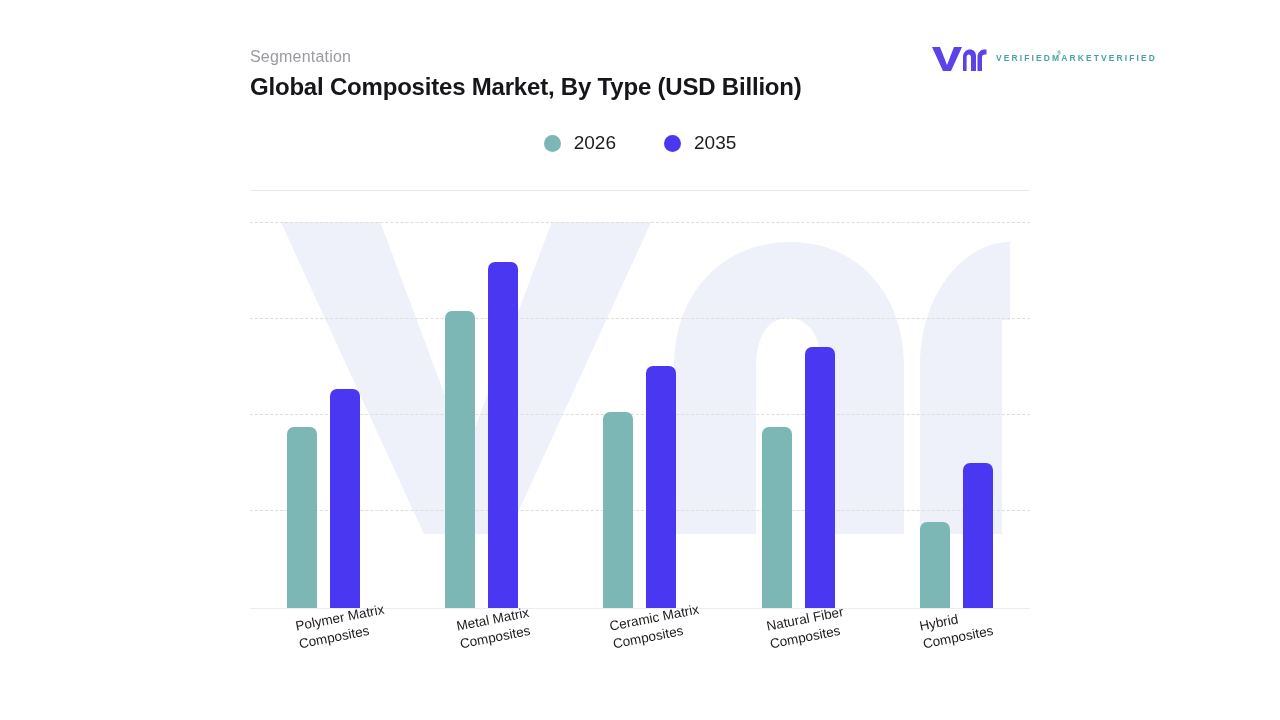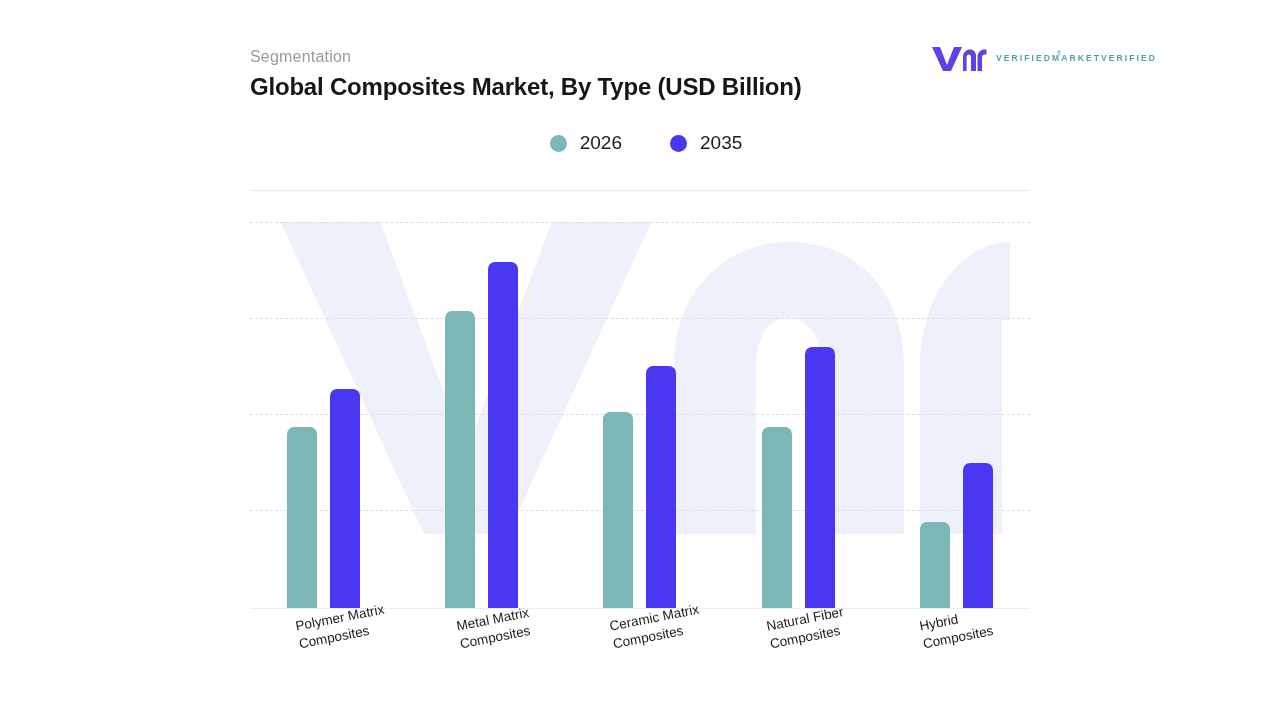--- a/index.html
+++ b/index.html
@@ -28,21 +28,21 @@
     font-size:8.5px;font-weight:700;letter-spacing:2.1px;color:#4aa3a3;
     font-family:"Liberation Sans", sans-serif;white-space:nowrap;
   }
   .logo-text span.l1{position:relative;}
   .logo-text span.l1::after{
     content:"®";position:absolute;right:-9px;top:-3px;font-size:5px;letter-spacing:0;
   }
 
   
   .legend{
-    position:absolute;left:256px;top:132px;width:780px;
+    position:absolute;left:250px;top:132px;width:780px;
     display:flex;justify-content:center;align-items:flex-start;gap:48px;
   }
   .legend-item{display:flex;align-items:center;gap:13px;}
   .legend-dot{width:17px;height:17px;border-radius:50%;display:block;}
   .legend-label{font-size:19px;color:#1b1b21;font-weight:400;}
 
   
   .sep{
     position:absolute;left:250px;top:190px;width:780px;height:1px;background:#e9e9ee;
   }

